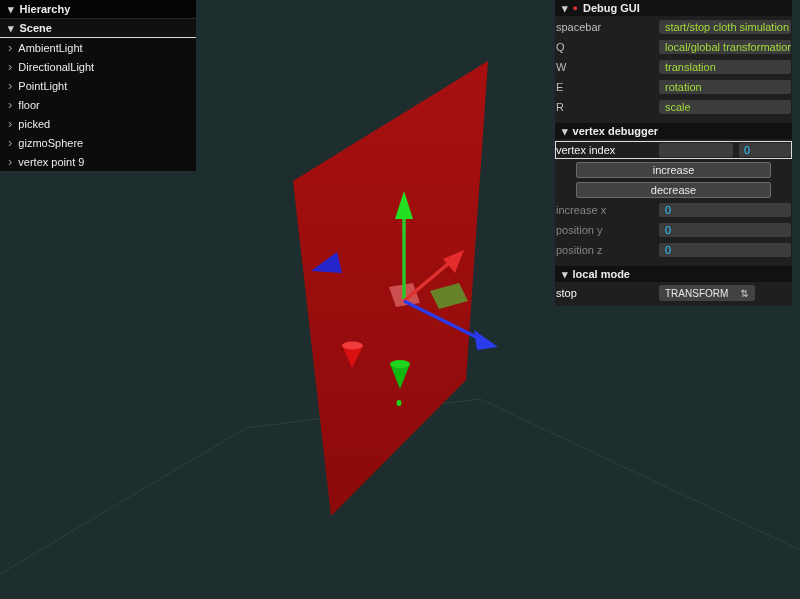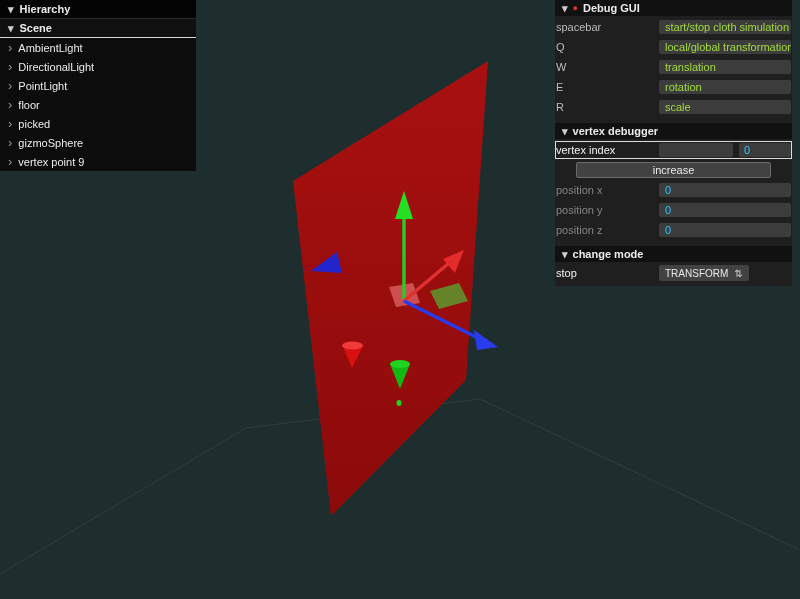--- a/index.html
+++ b/index.html
@@ -69,21 +69,21 @@
     height:14px;line-height:14px;padding:0 5px;color:#2cc9ff;cursor:text;
   }
   .btnrow{padding:1px 21px;margin-top:2px;}
   .btnrow button{
     display:block;width:100%;height:16px;
     background:#424242;border:1px solid #6a6a6a;border-radius:2px;
     color:#eaeaea;font-size:11px;line-height:12px;
     font-family:inherit;cursor:pointer;
   }
   .select{
-    display:inline-flex;align-items:center;gap:6px;
+    display:inline-flex;align-items:center;gap:12px;
     background:#424242;border-radius:2px;height:16px;
     padding:0 6px;font-size:10px;color:#e8e8e8;cursor:pointer;
   }
   .updown{font-size:10px;color:#cfcfcf;}
 </style>
 </head>
 <body>
 
 <svg id="viewport" viewBox="0 0 800 599" xmlns="http://www.w3.org/2000/svg">
   <defs>
@@ -204,37 +204,40 @@
 
   <div class="ctrl bright focusrow">
     <div class="name">vertex index</div>
     <div class="slider"></div>
     <div class="numbox">0</div>
   </div>
 
   <div class="btnrow">
     <button>increase</button>
   </div>
+  <div class="btnrow">
+    <button>decrease</button>
+  </div>
 
   <div class="ctrl dim">
-    <div class="name">position x</div>
+    <div class="name">increase x</div>
     <div class="widget num">0</div>
   </div>
   <div class="ctrl dim">
     <div class="name">position y</div>
     <div class="widget num">0</div>
   </div>
   <div class="ctrl dim">
     <div class="name">position z</div>
     <div class="widget num">0</div>
   </div>
 
   <div class="gui-title gap">
     <span class="chev">▾</span>
-    <span>change mode</span>
+    <span>local mode</span>
   </div>
   <div class="ctrl bright">
     <div class="name">stop</div>
     <div class="select">
       <span>TRANSFORM</span>
       <span class="updown">⇅</span>
     </div>
   </div>
 </aside>
 

